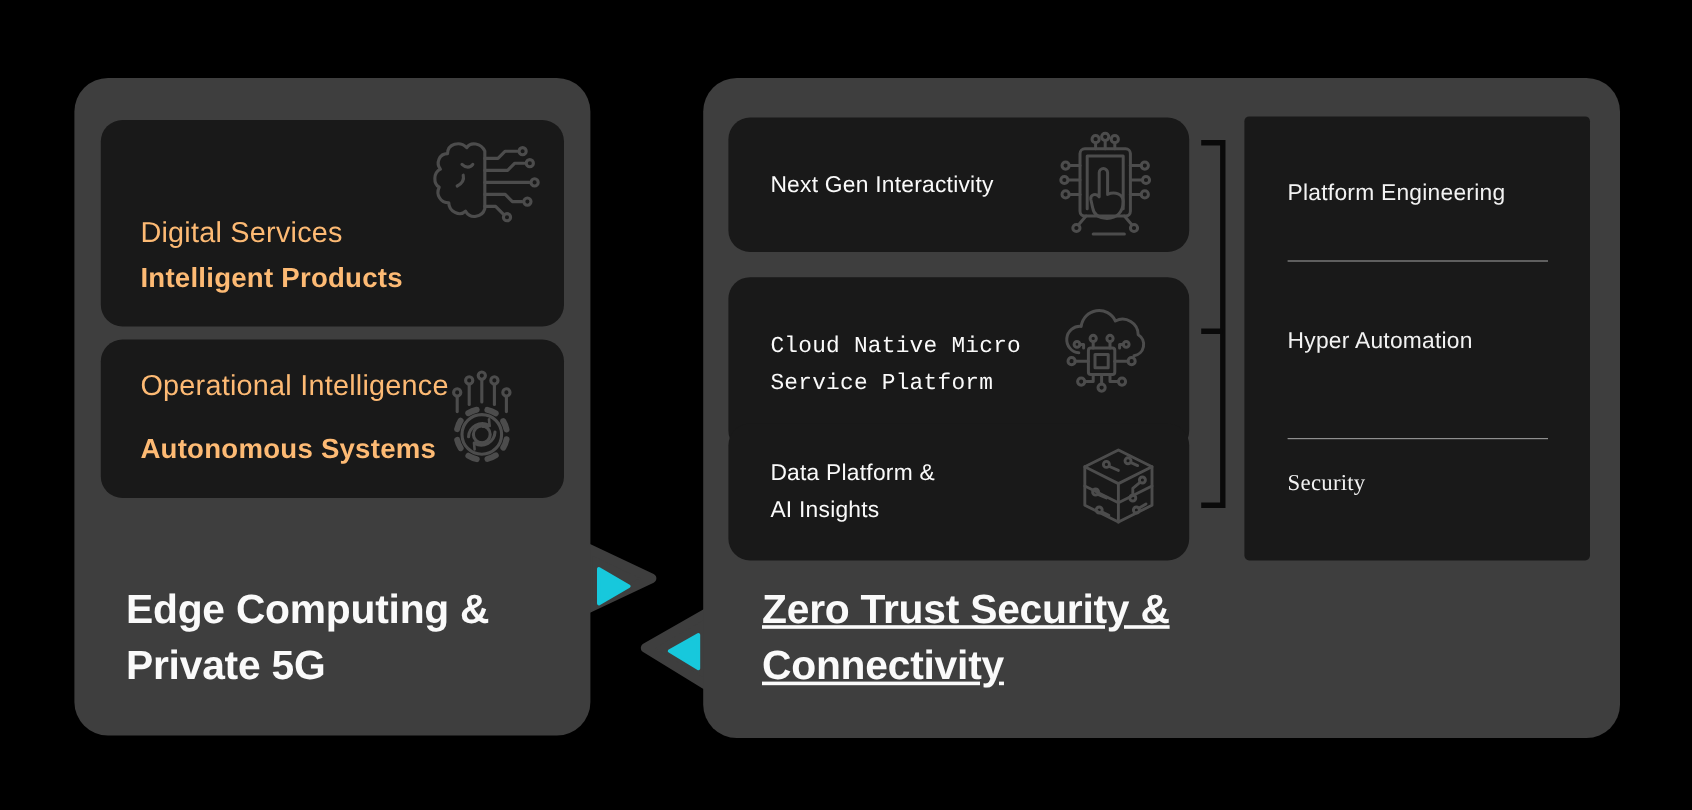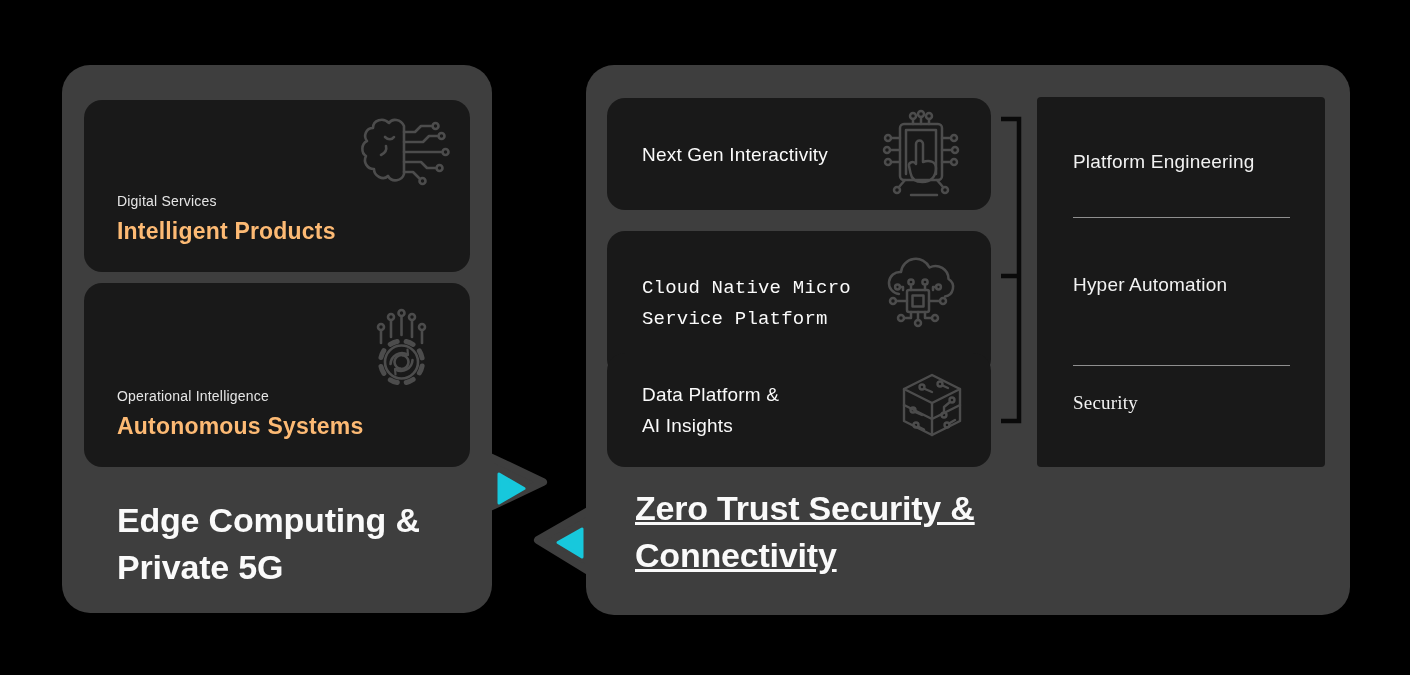--- a/index.html
+++ b/index.html
@@ -21,40 +21,40 @@
 
   .card {
     position:absolute;
     background:#191919;
     border-radius:18px;
     margin-top:10px;
   }
   
   .lcard { left:22px; width:386px; display:flex; flex-direction:column; justify-content:flex-end; padding:0 0 27px 33px; }
   #lcard-1 { top:25px;  height:172px; }
-  #lcard-2 { top:208px; height:184px; }
-  .card-sub   { font-size:14px; color:#e5e5e5; letter-spacing:.2px; }
+  #lcard-2 { top:208px; height:132px;gap:16px; }
+  .card-sub   { font-size:24px; color:#fdba74; letter-spacing:.2px; }
   .card-title { font-size:23px; font-weight:700; color:#fdba74; margin-top:9px; letter-spacing:.2px; }
 
   
   .rcard { left:21px; width:384px; display:flex; align-items:center; padding-left:35px; }
   #rcard-1 { top:23px;  height:112px; }
   #rcard-2 { top:156px; height:146px;font-family:Liberation Mono, monospace; }
   #rcard-3 { top:278px; height:114px; }
   .rcard-label { font-size:19px; line-height:31px; color:#fafafa; letter-spacing:.2px; }
 
   .panel-title {
     position:absolute;
     font-size:34px;
     font-weight:700;
     line-height:47px;
     color:#fafafa;
     letter-spacing:-.2px;
   }
-  #left-title  { left:55px; top:420px;margin-top:12px; }
+  #left-title  { left:43px; top:420px; }
   #right-title { left:49px; top:420px;text-decoration:underline; }
   .pre { white-space:pre-line; }
 
   .icon { position:absolute; display:block; }
   .icon svg { display:block; }
   #lcard-1 .icon { right:18px; top:10px; }
   #lcard-2 .icon { right:20px; top:22px; }
   #rcard-1 .icon { right:26px; top:10px; }
   #rcard-2 .icon { right:28px; top:11px; }
   #rcard-3 .icon { right:18px; top:14px; }

